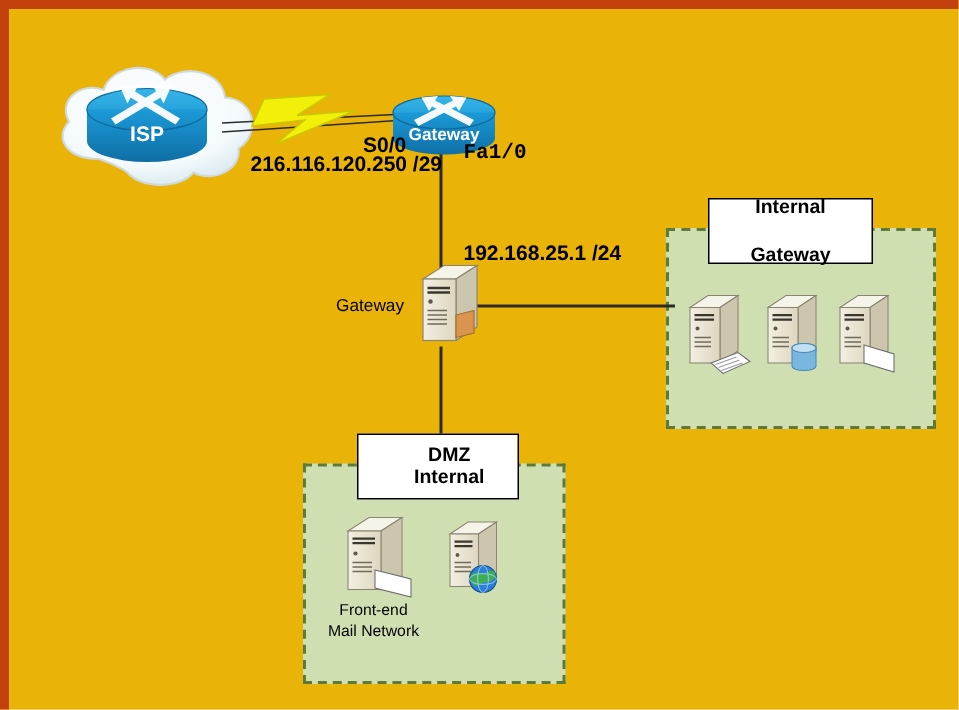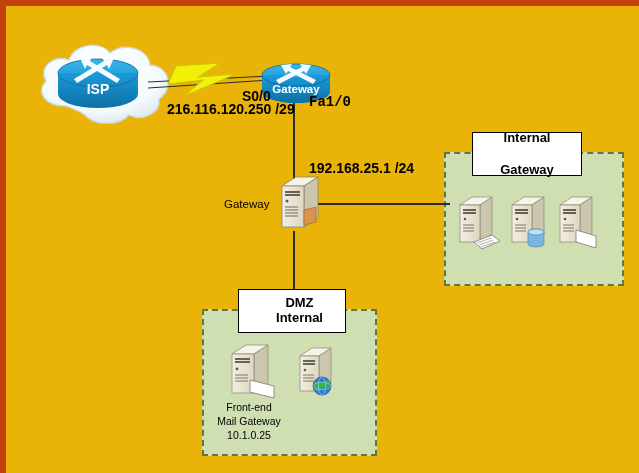--- a/index.html
+++ b/index.html
@@ -230,17 +230,16 @@
                    C32,47 27,45 24,48 C21,50 18,47 18,44 Z" fill="#3fae52"></path>
           <ellipse cx="26" cy="44" rx="9" ry="3.6" fill="none" stroke="#9fd0f2" stroke-width="0.6"></ellipse>
           <ellipse cx="26" cy="44" rx="3.6" ry="9" fill="none" stroke="#9fd0f2" stroke-width="0.6"></ellipse>
         </g>
       </g>
     </svg>
   </div>
 
   <div class="caption" style="left:188px;top:394px;width:110px;">
     <div>Front-end</div>
-    <div>Mail Gateway</div>
-    <div>10.1.0.25</div>
+    <div>Mail Network</div>
   </div>
 
 </div>
 
 </body></html>

